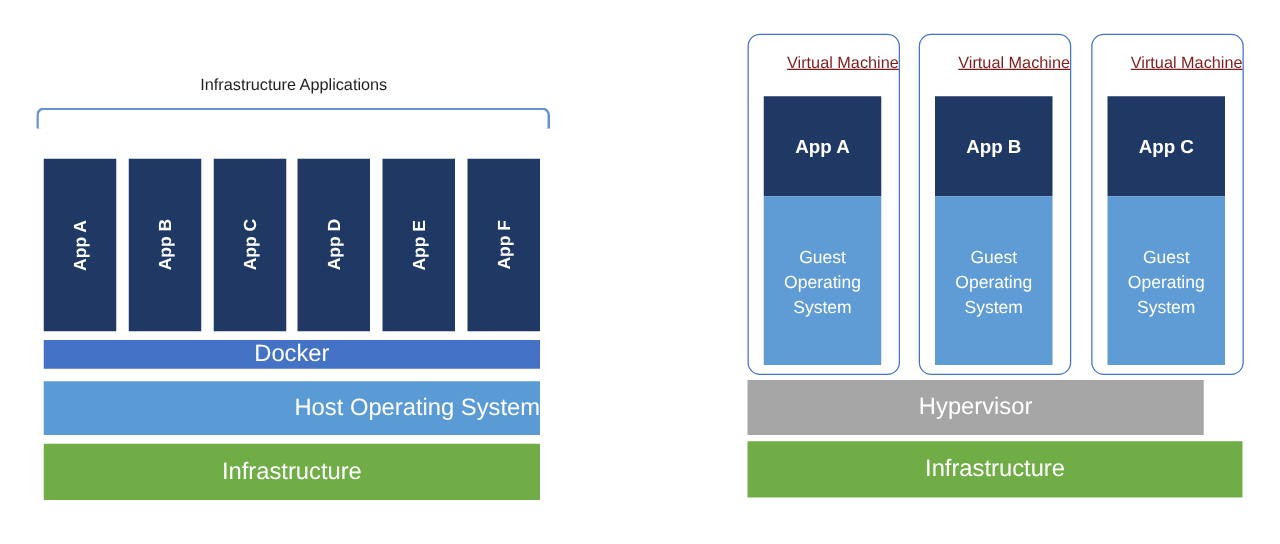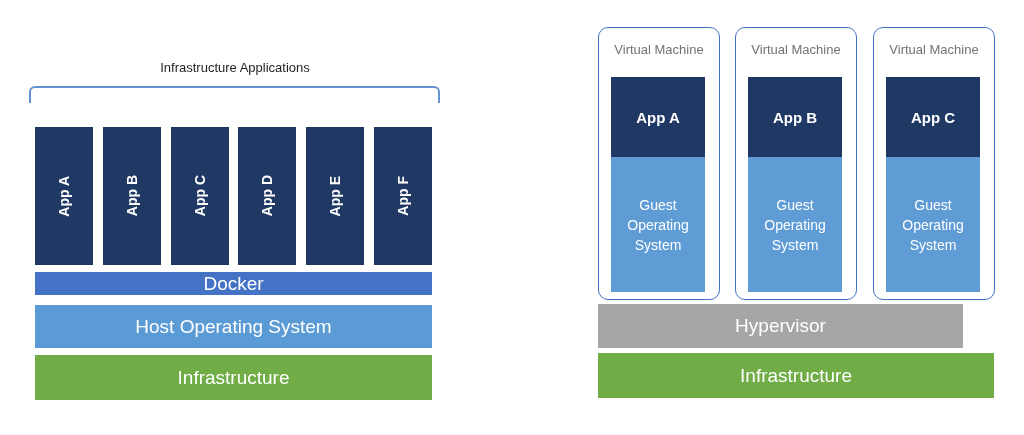--- a/index.html
+++ b/index.html
@@ -27,34 +27,34 @@
   .app-box span {
     writing-mode:vertical-rl; transform:rotate(180deg);
     color:#ffffff; font-size:14px; font-weight:bold; white-space:nowrap;
   }
 
   .layer-bar {
     position:absolute; display:flex; align-items:center; justify-content:center;
     color:#ffffff; font-size:19px;
   }
   .docker-bar   { left:35px; top:272px; width:397px; height:23px; background:#4472c4;text-align:center; }
-  .host-os-bar  { left:35px; top:305px; width:397px; height:43px; background:#5b9bd5; }
+  .host-os-bar  { left:35px; top:305px; width:397px; height:43px; background:#5b9bd5;justify-content:flex-end; }
   .infra-left   { left:35px; top:355px; width:397px; height:45px; background:#70ad47; }
 
   
   .vm-box {
     position:absolute; top:27px; width:122px; height:273px;
     background:#ffffff; border:1.5px solid #4472c4; border-radius:10px;
   }
   .vm-1 { left:598px; }
   .vm-2 { left:735px; }
   .vm-3 { left:873px; }
   .vm-title {
     position:absolute; left:0; right:0; top:14px;
-    text-align:center; font-size:13px; color:#737373; white-space:nowrap;
+    text-align:right; font-size:13px; color:#7f1d1d; white-space:nowrap;text-decoration:underline;
   }
   .vm-app {
     position:absolute; left:12px; top:49px; width:94px; height:80px;
     background:#1f3864; display:flex; align-items:center; justify-content:center;
     color:#ffffff; font-size:15px; font-weight:bold;
   }
   .vm-os {
     position:absolute; left:12px; top:129px; width:94px; height:135px;
     background:#5f9cd5; display:flex; align-items:center; justify-content:center;
     color:#ffffff; font-size:14px; line-height:20px; text-align:center;

